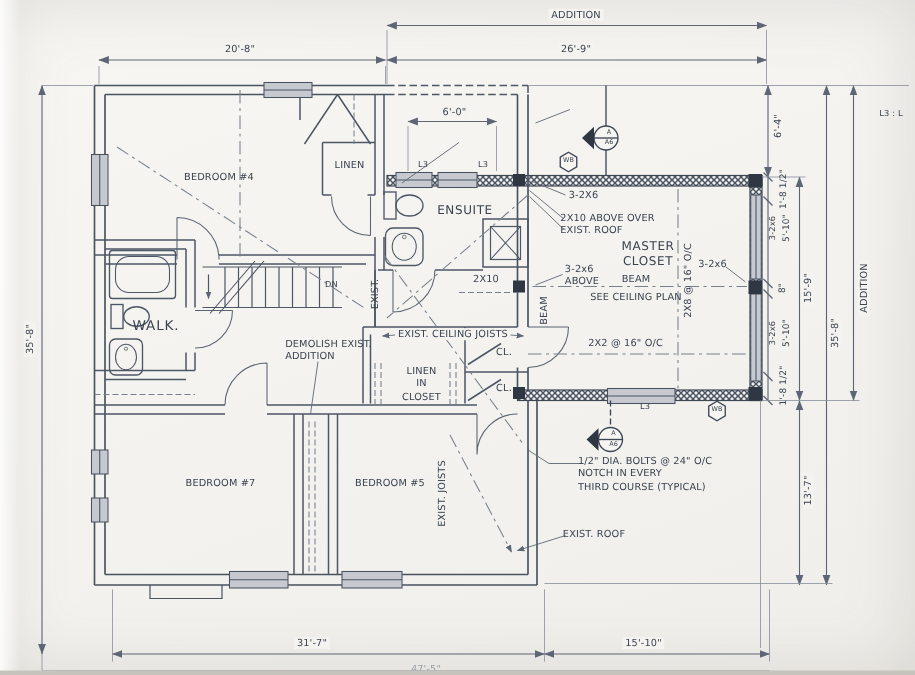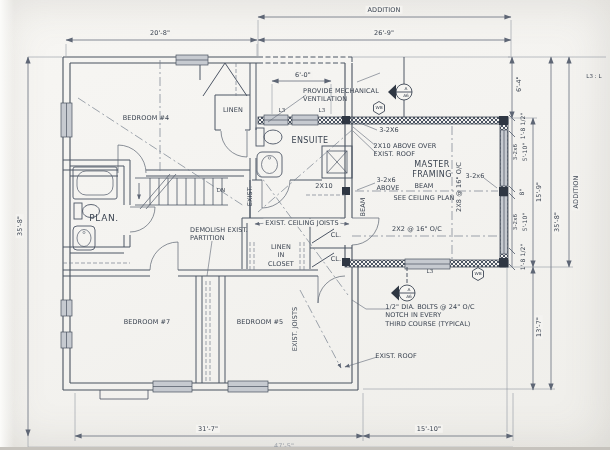--- a/index.html
+++ b/index.html
@@ -200,50 +200,48 @@
     <circle cx="407" cy="293" r="8" fill="#f6f5f2"></circle>
     <line x1="399" y1="293" x2="415" y2="293"></line>
     <path d="M399,285.5 L391,293 L399,300.5 Z" fill="#2f3743" stroke="none"></path>
     <polygon points="373.5,104.8 379,101.5 384.5,104.8 384.5,111.2 379,114.5 373.5,111.2" fill="#f6f5f2"></polygon>
     <polygon points="472.5,270.8 478,267.5 483.5,270.8 483.5,277.2 478,280.5 472.5,277.2" fill="#f6f5f2"></polygon>
   </g>
 </svg>
 
 <div class="lbl" style="left:146px;top:118px">BEDROOM #4</div>
 <div class="lbl" style="left:233px;top:110px">LINEN</div>
-<div class="lbl lg" style="left:104px;top:219px">PLAN.</div>
+<div class="lbl lg" style="left:104px;top:219px">WALK.</div>
 <div class="lbl md" style="left:310px;top:141px">ENSUITE</div>
 <div class="lbl md" style="left:432px;top:170px">MASTER
-FRAMING</div>
+CLOSET</div>
 <div class="lbl" style="left:281px;top:256px">LINEN
 IN
 CLOSET</div>
 <div class="lbl" style="left:336px;top:235px">CL.</div>
 <div class="lbl" style="left:336px;top:259px">CL.</div>
 <div class="lbl" style="left:147px;top:322px">BEDROOM #7</div>
 <div class="lbl" style="left:260px;top:322px">BEDROOM #5</div>
 
-<div class="lbl tl" style="left:341px;top:95px">PROVIDE MECHANICAL
-VENTILATION</div>
 <div class="lbl" style="left:389px;top:130px">3-2X6</div>
 <div class="lbl tl" style="left:405px;top:150px">2X10 ABOVE OVER
 EXIST. ROOF</div>
 <div class="lbl tl" style="left:388px;top:184px">3-2x6
 ABOVE</div>
 <div class="lbl bg" style="left:424px;top:186px">BEAM</div>
 <div class="lbl" style="left:424px;top:198px">SEE CEILING PLAN</div>
 <div class="lbl v" style="left:459px;top:187px">2X8 @ 16" O/C</div>
 <div class="lbl" style="left:475px;top:176px">3-2x6</div>
 <div class="lbl" style="left:417px;top:229px">2X2 @ 16" O/C</div>
 <div class="lbl v" style="left:363px;top:207px">BEAM</div>
 <div class="lbl bg" style="left:324px;top:186px">2X10</div>
 <div class="lbl v" style="left:250px;top:196px">EXIST.</div>
 <div class="lbl bg" style="left:302px;top:223px">EXIST. CEILING JOISTS</div>
 <div class="lbl tl" style="left:219px;top:234px">DEMOLISH EXIST.
-PARTITION</div>
+ADDITION</div>
 <div class="lbl v" style="left:295px;top:329px">EXIST. JOISTS</div>
 <div class="lbl tl" style="left:430px;top:316px">1/2" DIA. BOLTS @ 24" O/C
 NOTCH IN EVERY
 THIRD COURSE (TYPICAL)</div>
 <div class="lbl" style="left:396px;top:356px">EXIST. ROOF</div>
 <div class="lbl sm" style="left:221px;top:191px">DN</div>
 <div class="lbl sm" style="left:594px;top:77px">L3 : L</div>
 
 <div class="lbl bg" style="left:160px;top:33px">20'-8"</div>
 <div class="lbl bg" style="left:384px;top:10px">ADDITION</div>

